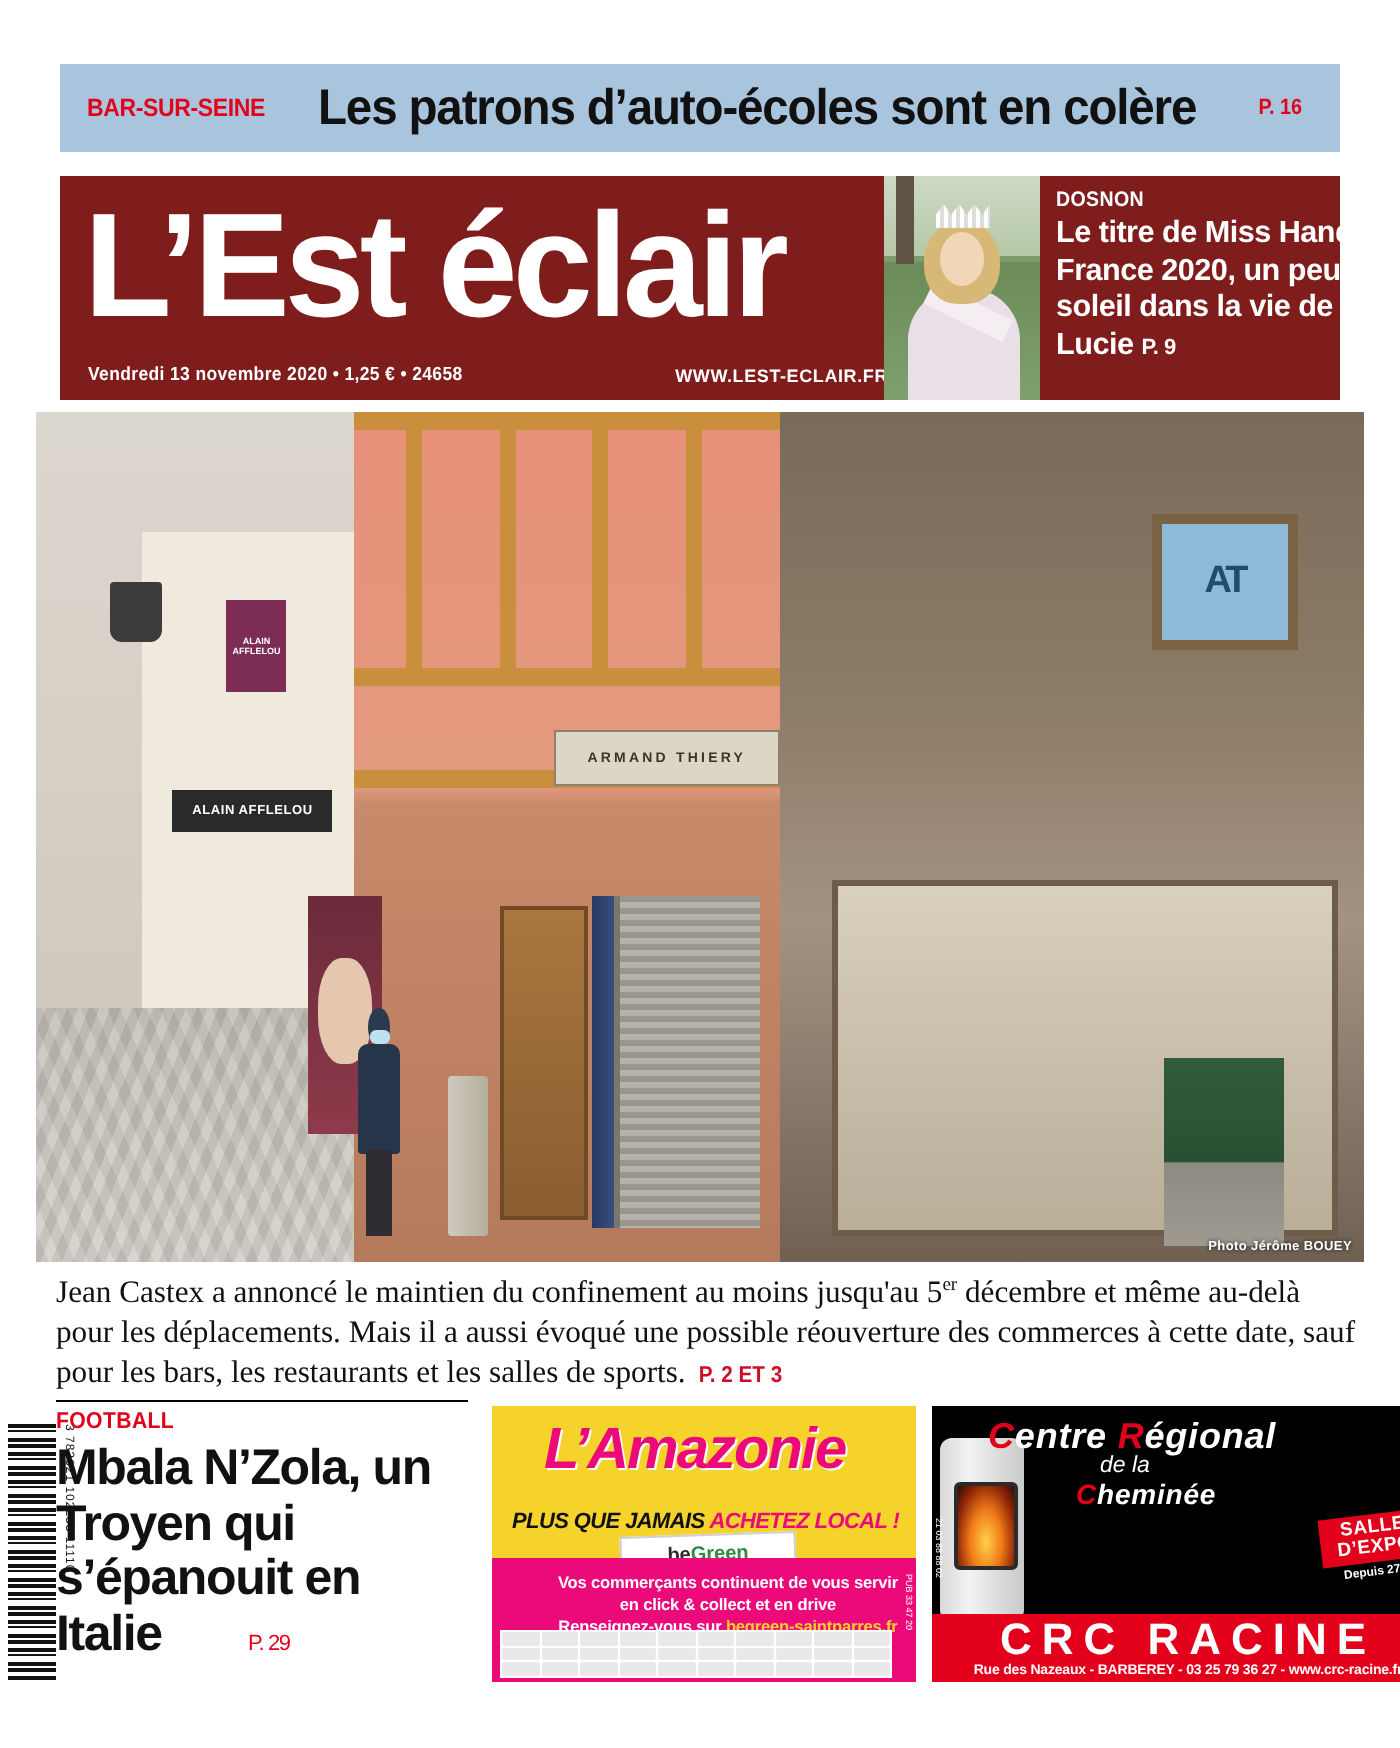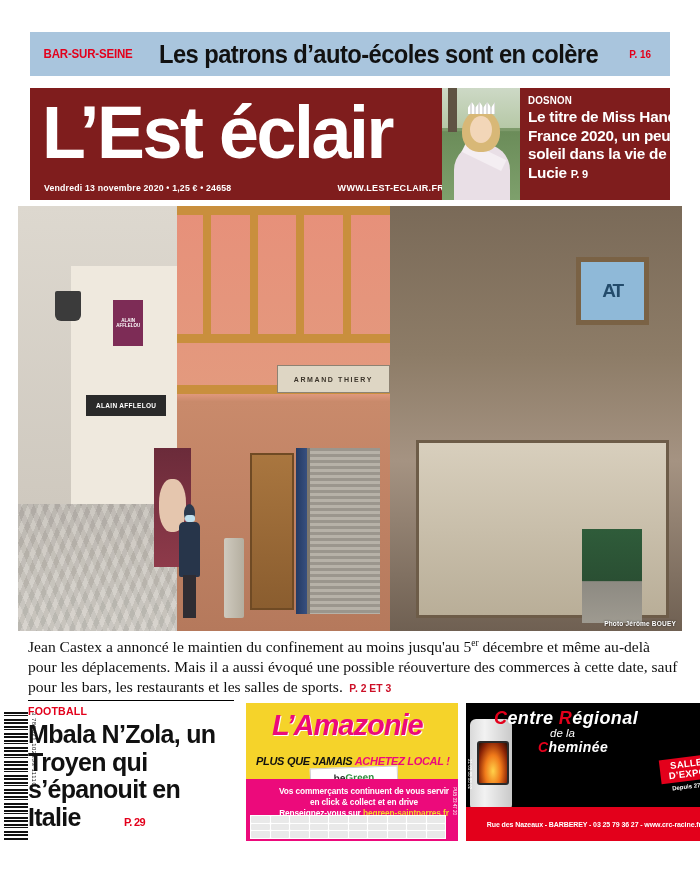--- a/index.html
+++ b/index.html
@@ -201,21 +201,21 @@
     position: absolute; left: 28px; top: 705px; width: 210px;
   }
   .football .kicker {
     color:#e3001b; font-weight:bold; font-size:11.5px; letter-spacing:0.2px;
     transform: scaleX(0.92); transform-origin:left center; margin-bottom:4px;
   }
   .football .fh {
     color:#111; font-weight:bold; font-size:25px; line-height:1.1;
     letter-spacing:-0.7px;
   }
-  .football .fpage { color:#e3001b; font-size:11px; font-weight:bold;padding-left:37px; }
+  .football .fpage { color:#e3001b; font-size:11px; font-weight:normal;padding-left:37px; }
 
   
   .barcode {
     position:absolute; left:4px; top:712px; width:24px; height:128px;
     background: repeating-linear-gradient(180deg,
       #111 0 2px, #fff 2px 3px, #111 3px 4px, #fff 4px 7px,
       #111 7px 9px, #fff 9px 10px, #111 10px 12px, #fff 12px 14px);
   }
   .barcode-num {
     position:absolute; left:27px; top:712px; height:128px; width:10px;
@@ -464,17 +464,18 @@
     <div class="crc-t3">
       <span class="crc-red">C</span><span>heminée</span>
     </div>
     <div class="crc-badge">
       <span>SALLE</span>
       <span>D’EXPO</span>
     </div>
     <div class="crc-depuis">Depuis 27 ans</div>
     <div class="crc-vert">21 03 88 88 02</div>
     <div class="crc-footer">
+      <div class="crc-name">CRC RACINE</div>
       <div class="crc-addr">Rue des Nazeaux - BARBEREY - 03 25 79 36 27 - www.crc-racine.fr</div>
     </div>
   </div>
 
 </div>
 
 </body></html>

